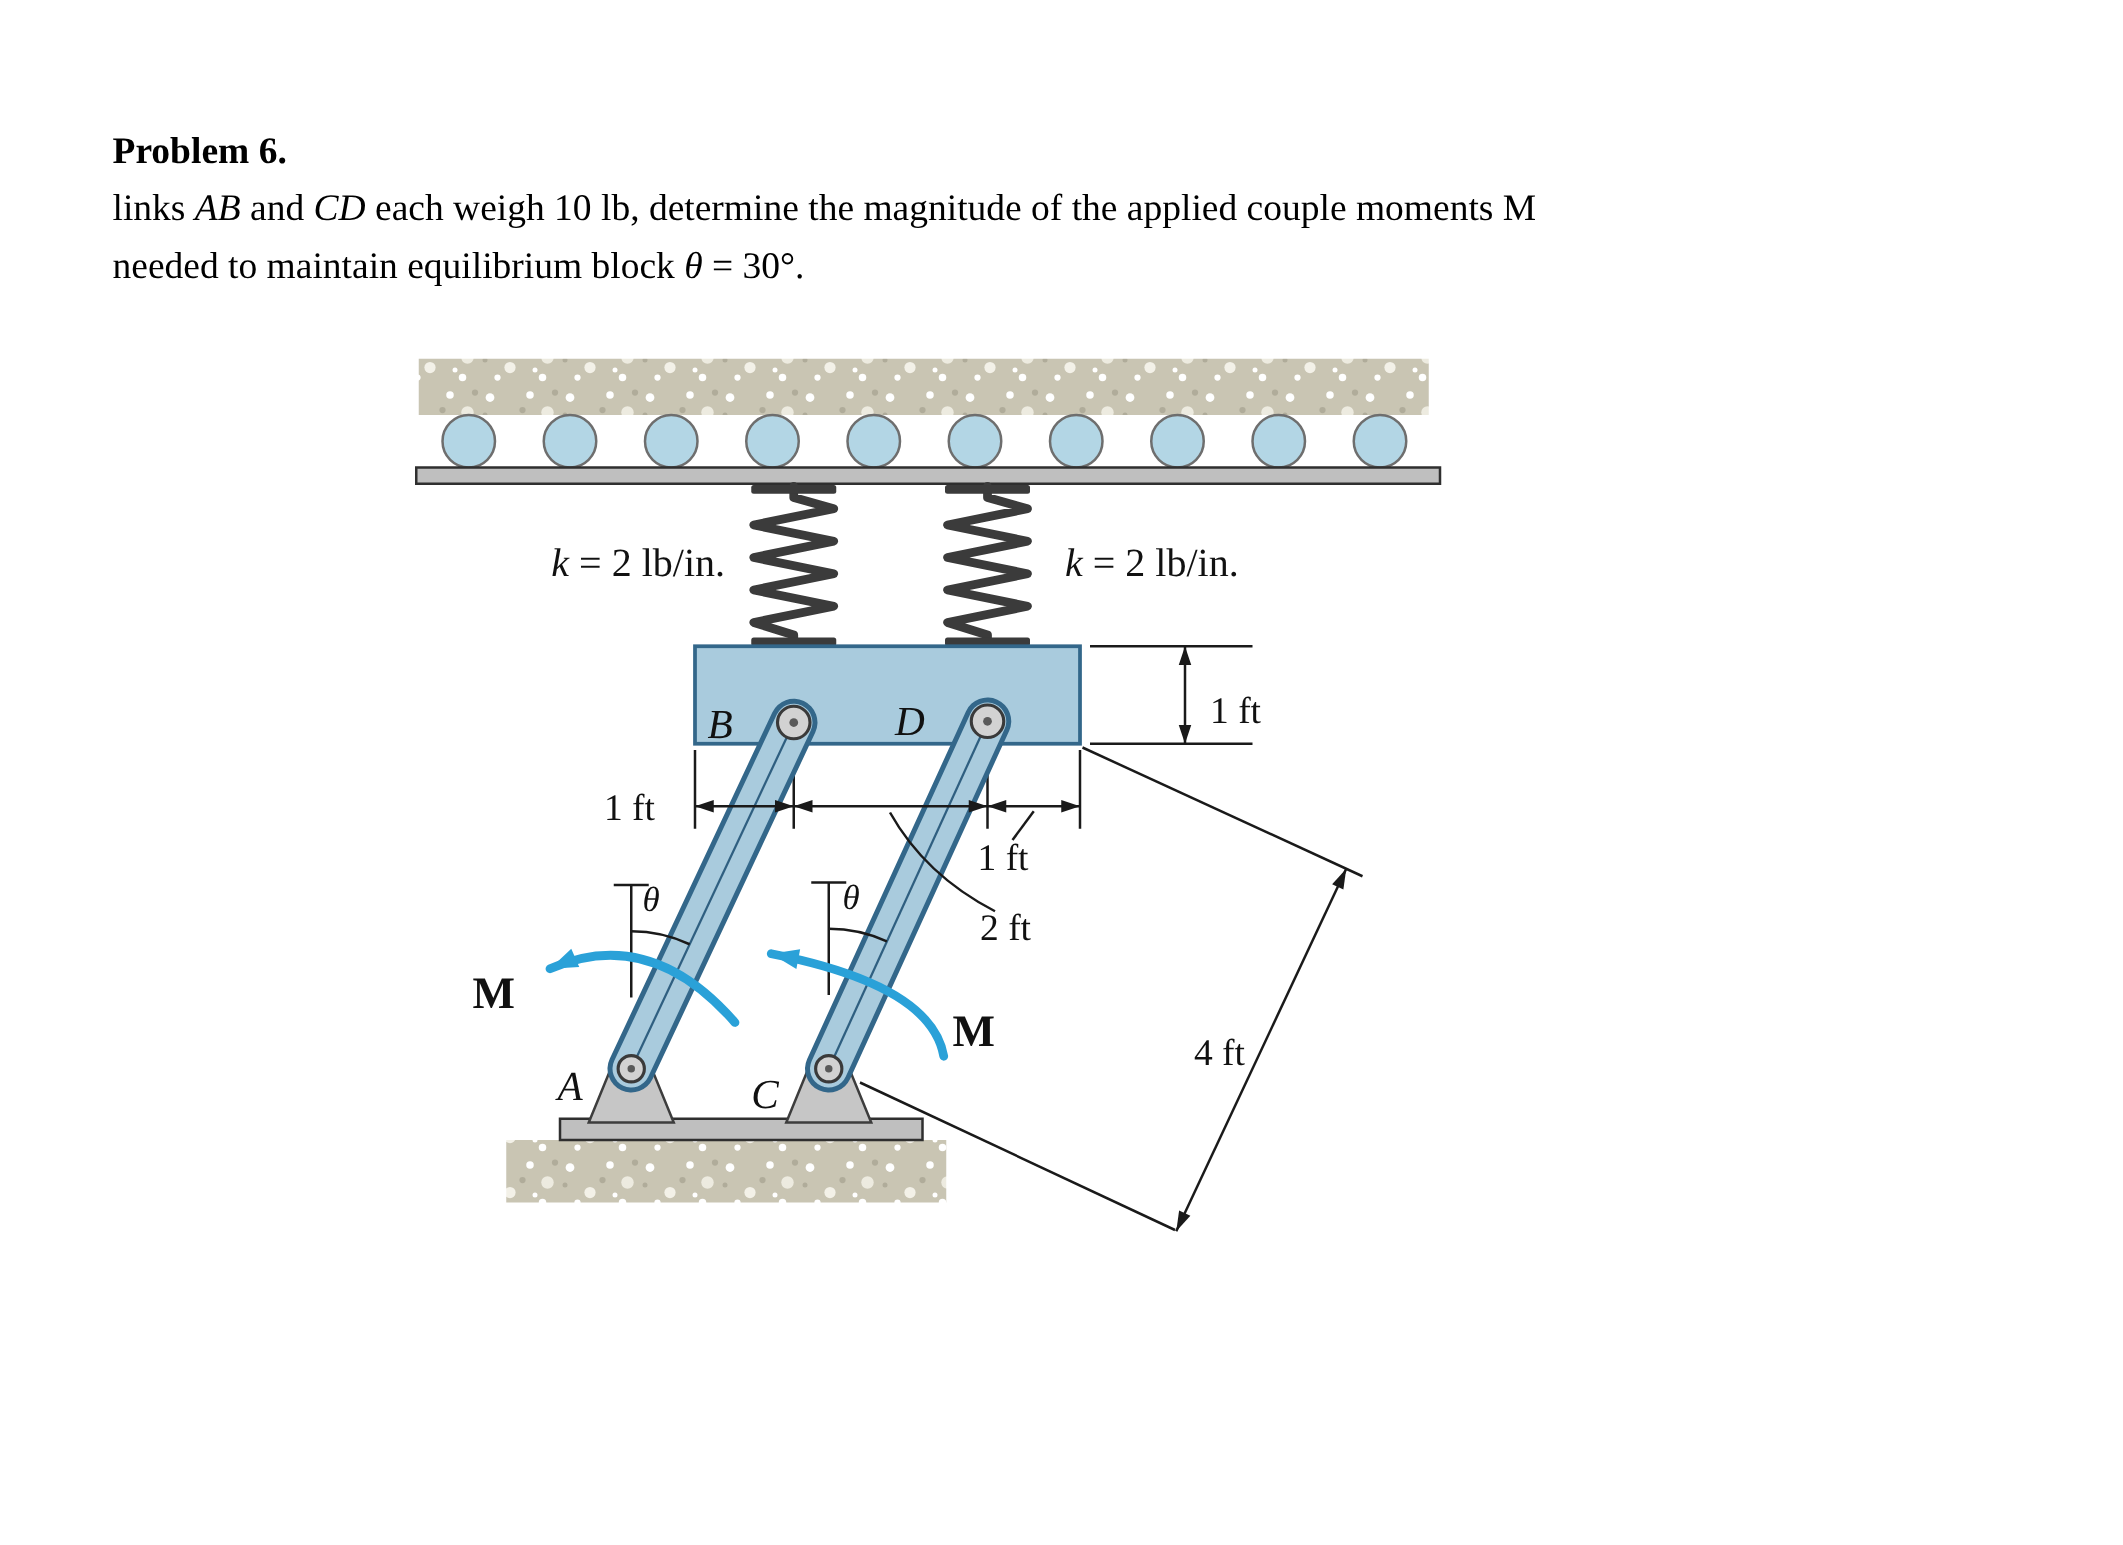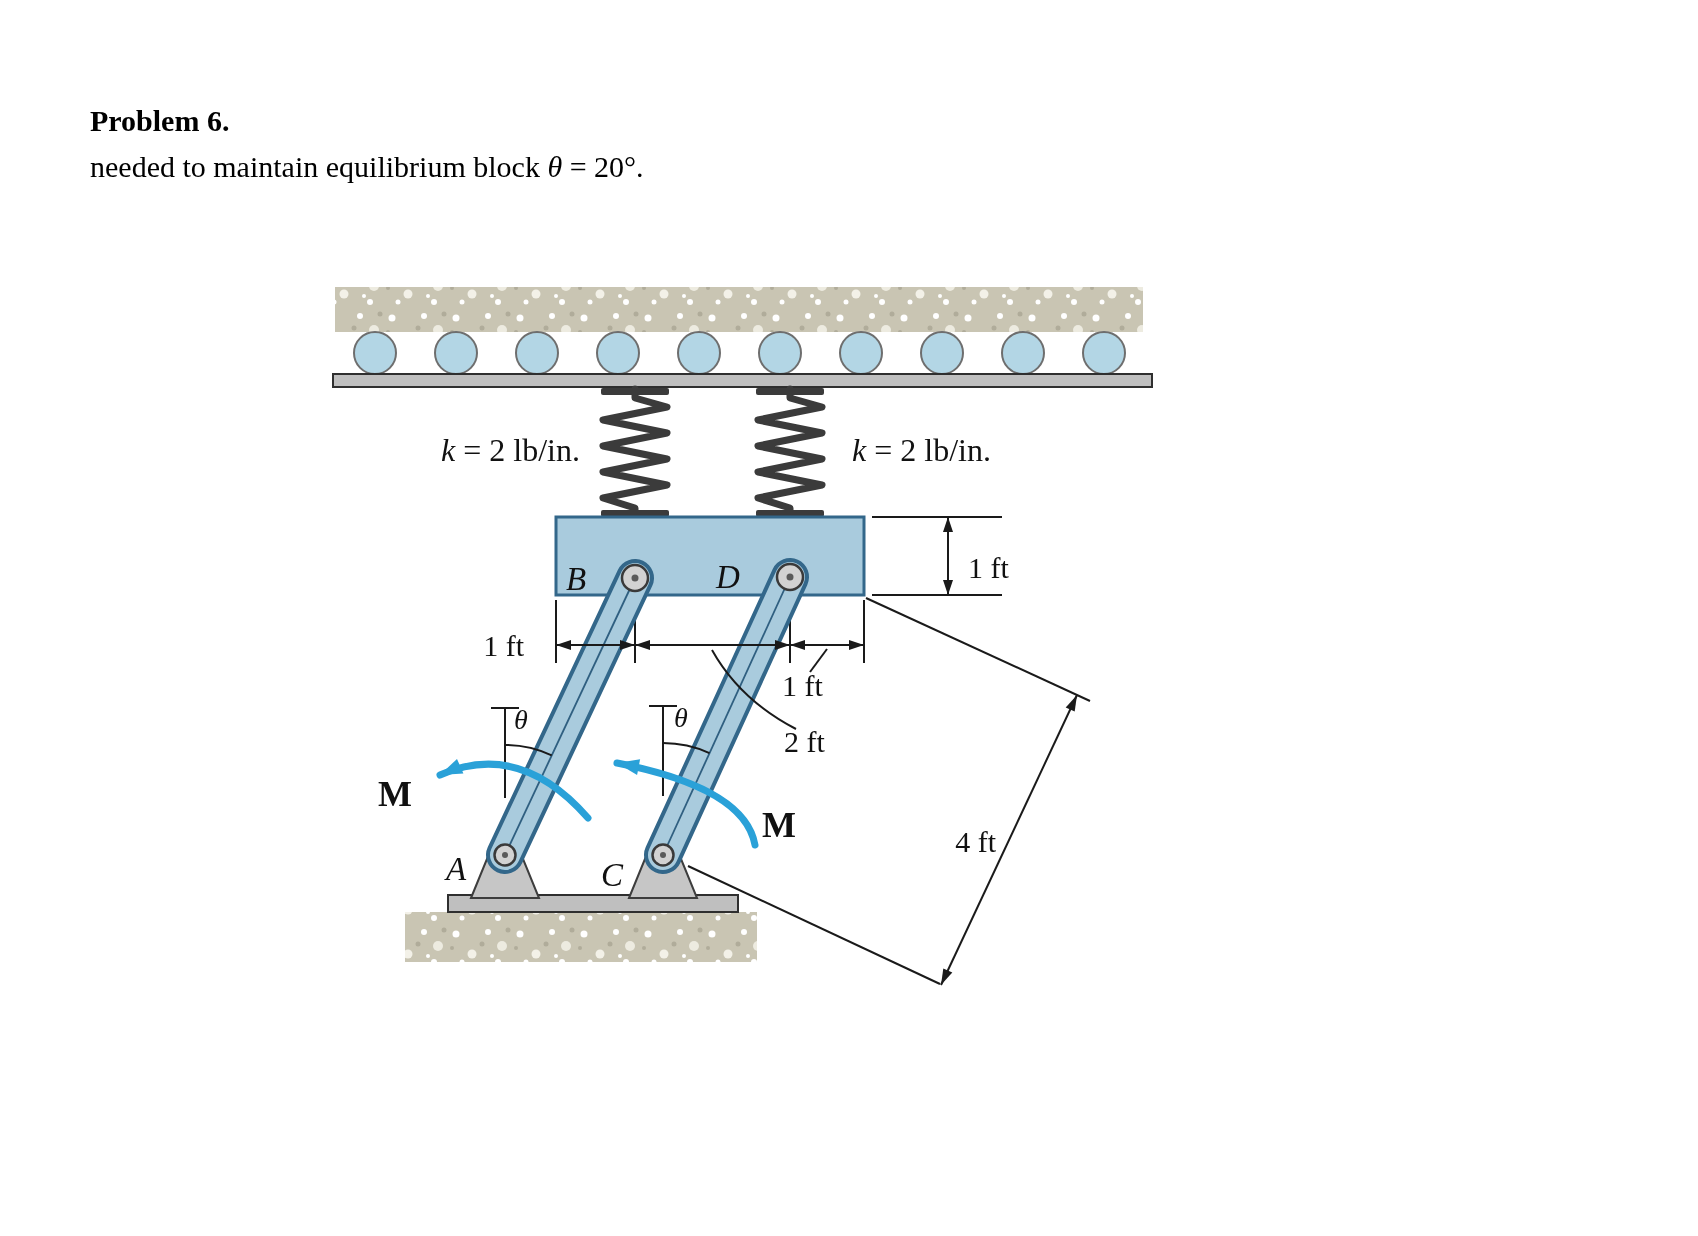--- a/index.html
+++ b/index.html
@@ -19,21 +19,22 @@
   .dim{stroke:#1a1a1a;stroke-width:2;fill:none;}
   .arr{fill:#1a1a1a;stroke:none;}
 </style>
 </head>
 <body>
 
 <div class="page">
 
   <div class="problem-text">
     <div class="problem-title">Problem 6.</div>
-    <div class="line"><span>needed to maintain equilibrium block </span><span class="it">θ</span><span> = 20°.</span></div>
+    <div class="line"><span>links </span><span class="it">AB</span><span> and </span><span class="it">CD</span><span> each weigh 10 lb, determine the magnitude of the applied couple moments M</span></div>
+    <div class="line"><span>needed to maintain equilibrium block </span><span class="it">θ</span><span> = 30°.</span></div>
   </div>
 
   <svg class="diagram" width="1698" height="1236" viewBox="0 0 1698 1236">
     <defs>
       <pattern id="stipple" width="64" height="44" patternUnits="userSpaceOnUse">
         <rect width="64" height="44" fill="#c9c5b3"></rect>
         <circle cx="8" cy="10" r="3.5" fill="#ffffff"></circle>
         <circle cx="24" cy="30" r="4.5" fill="#f3f1e8"></circle>
         <circle cx="40" cy="8" r="3" fill="#ffffff"></circle>
         <circle cx="54" cy="22" r="5" fill="#edebe0"></circle>

